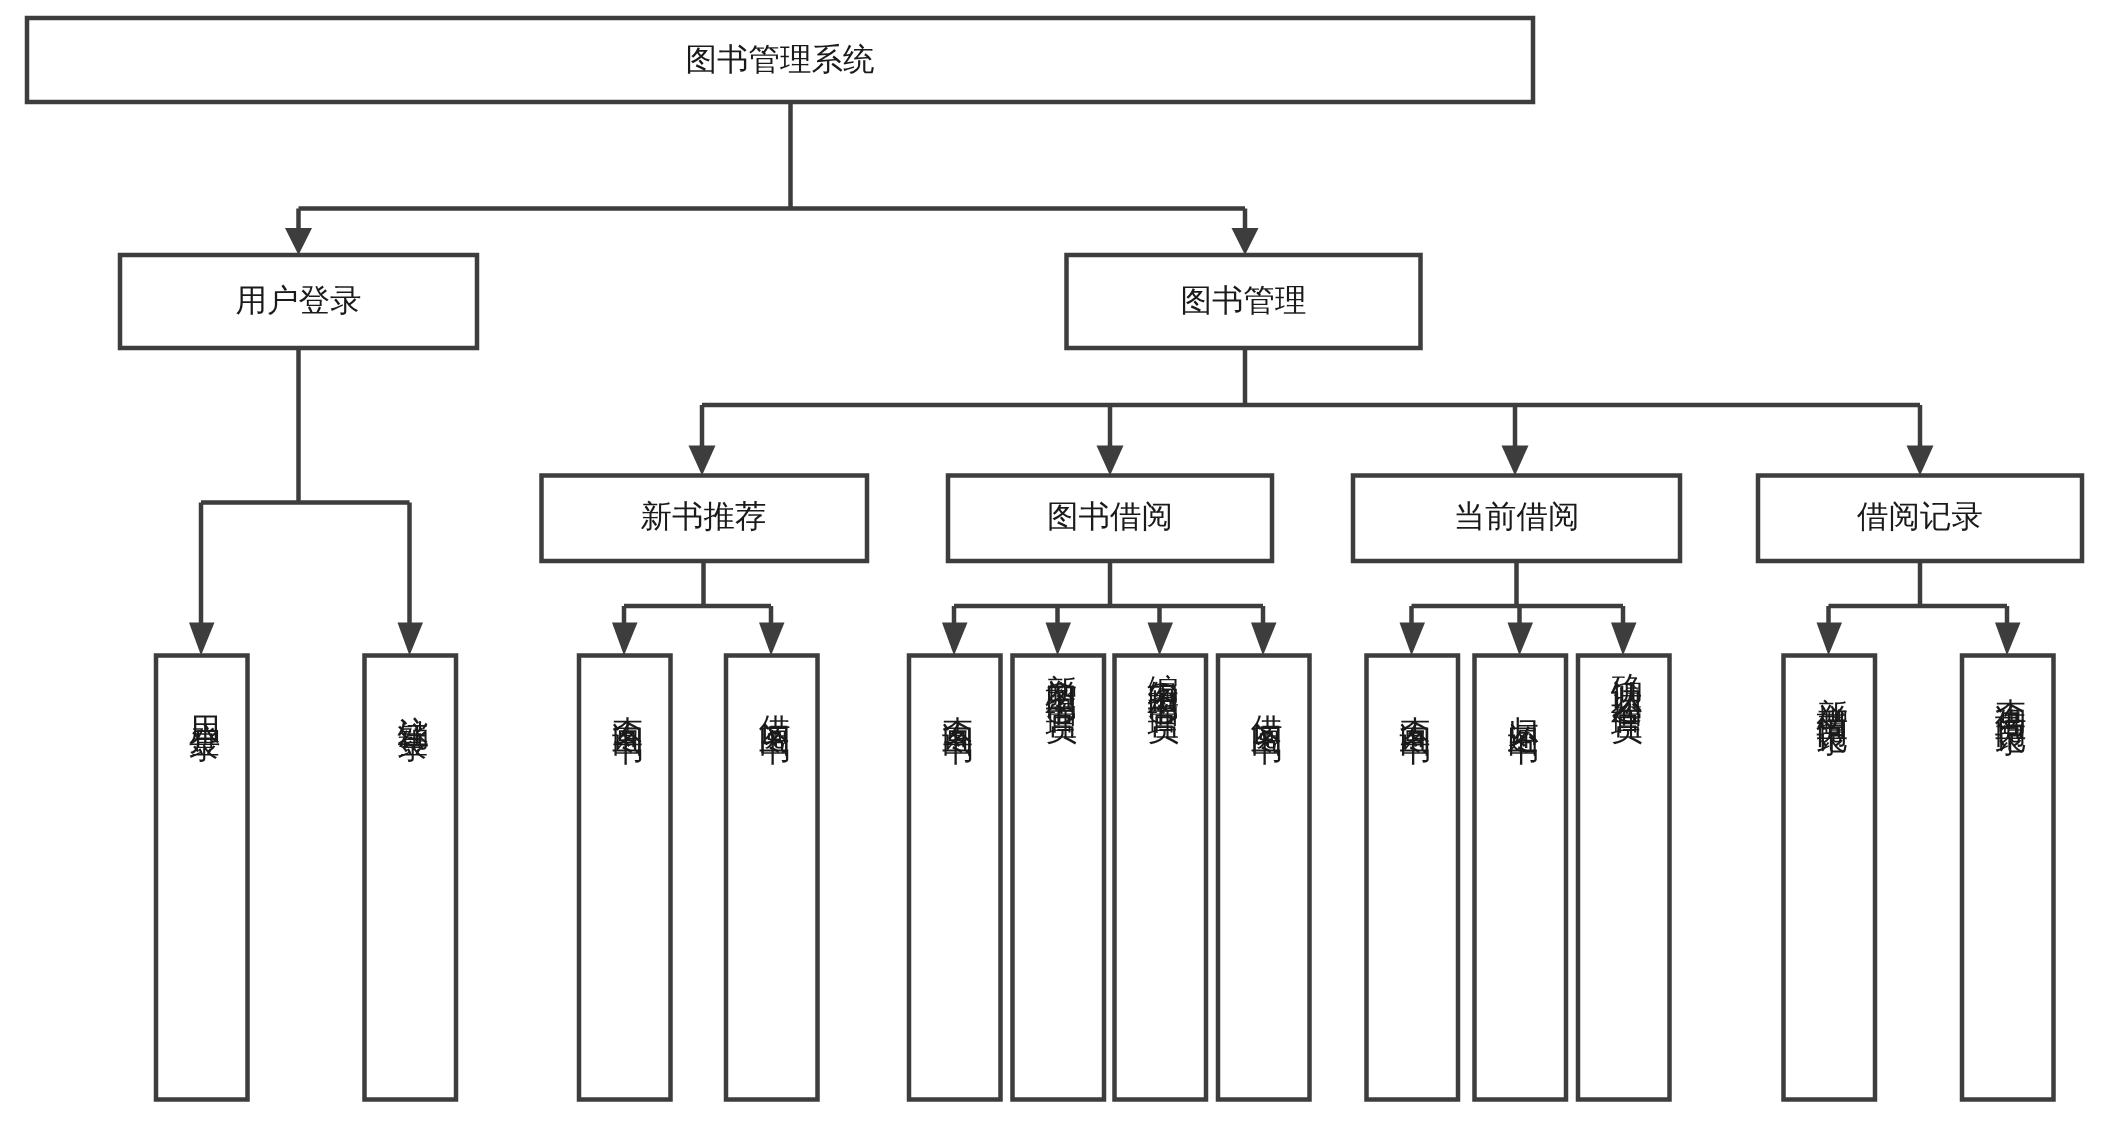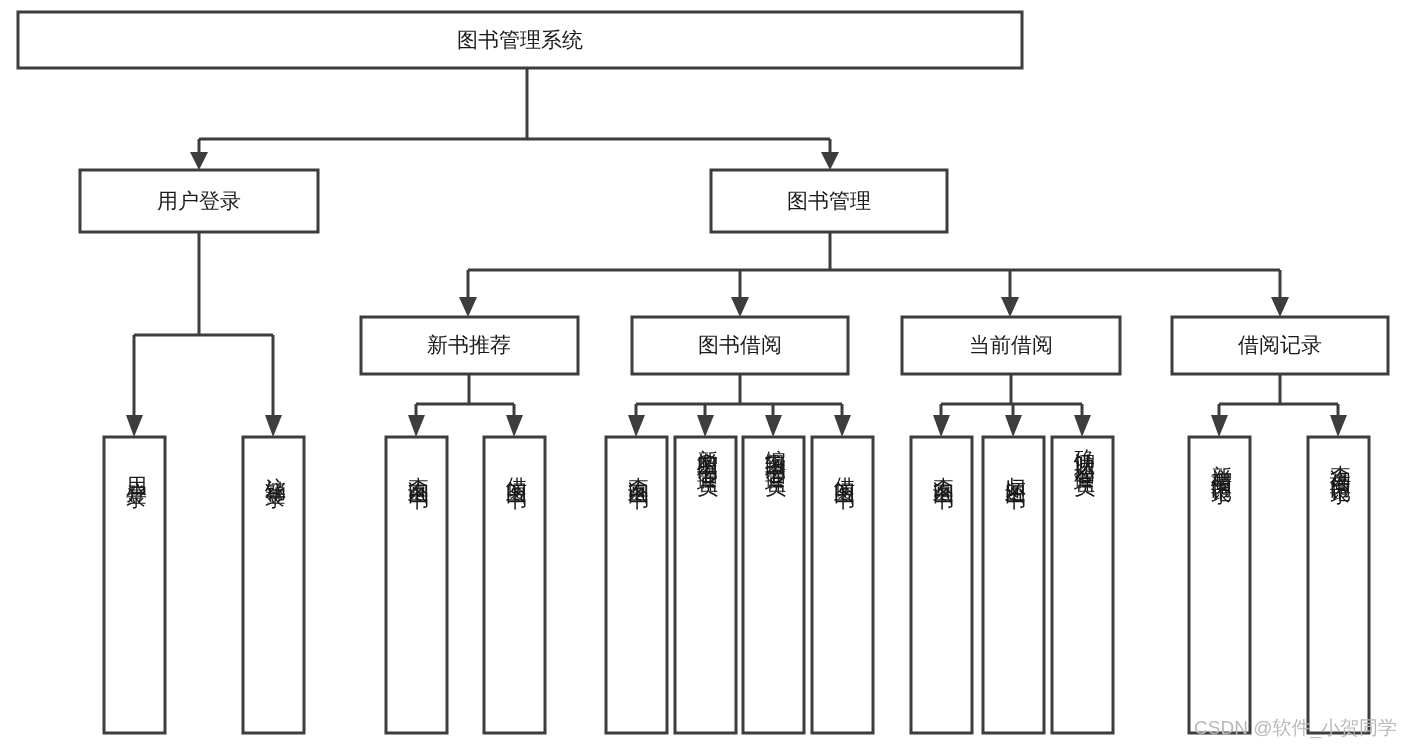--- a/index.html
+++ b/index.html
@@ -214,14 +214,13 @@
     <g>
       <rect class="node-box" x="1189" y="437" width="61" height="296"></rect>
       <text class="node-label-v" x="1220" y="460">新增借阅记录</text>
     </g>
     <g>
       <rect class="node-box" x="1308" y="437" width="61" height="296"></rect>
       <text class="node-label-v" x="1339" y="460">查询借阅记录</text>
     </g>
   </svg>
 
-  <div class="watermark-text">CSDN @软件_小贺同学</div>
 </div>
 
 </body></html>

